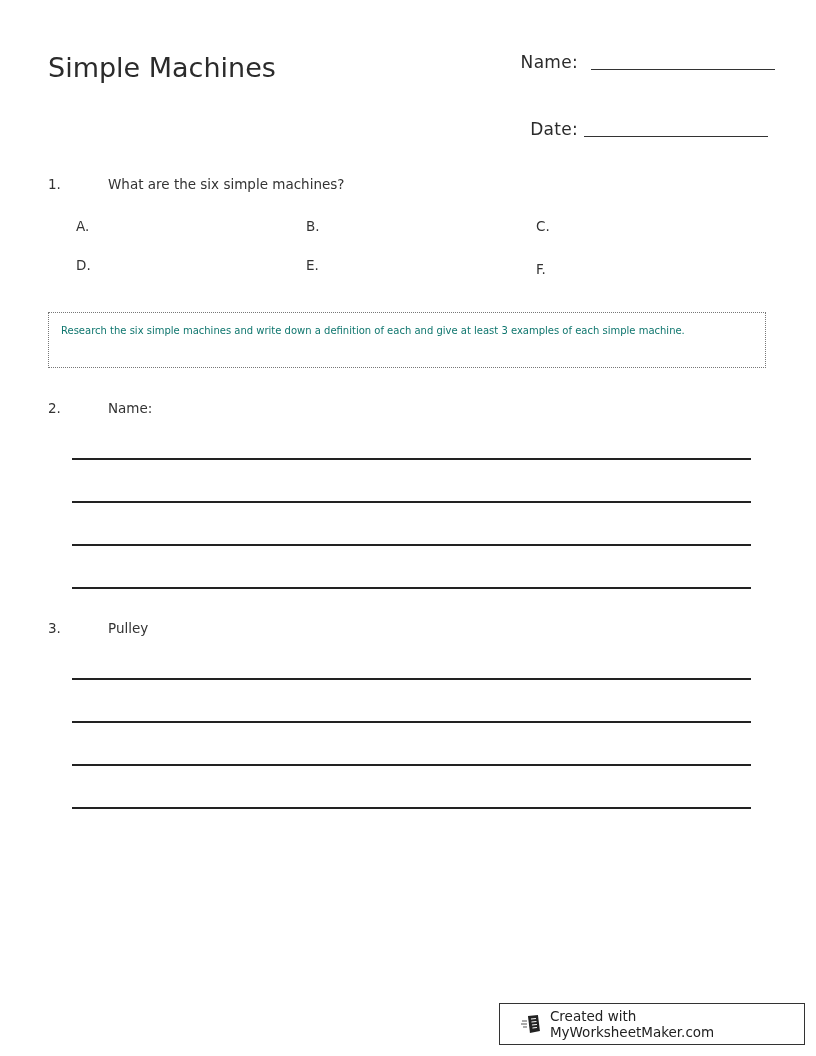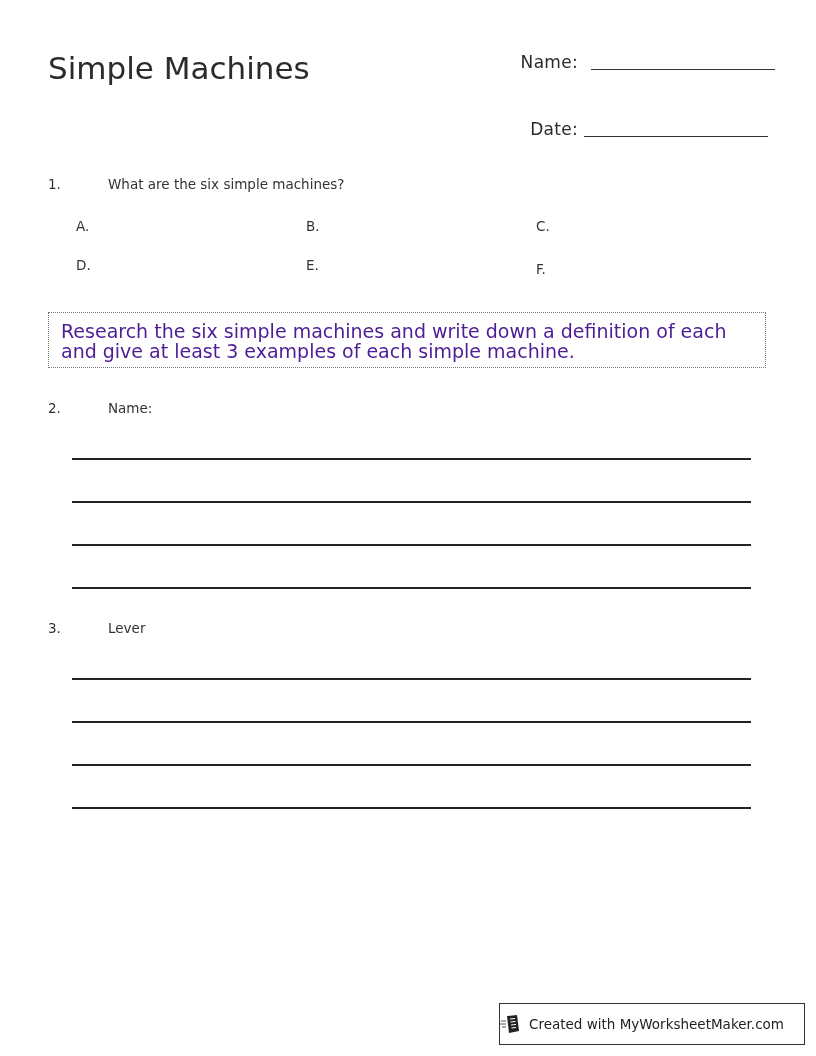--- a/index.html
+++ b/index.html
@@ -2,43 +2,43 @@
 <html><head>
   <meta charset="utf-8">
   <style>
     html, body { margin: 0; padding: 0; background: #ffffff; }
     body {
       width: 816px; height: 1056px; position: relative; overflow: hidden;
       font-family: "DejaVu Sans", sans-serif; color: #333333;
     }
     .title {
       position: absolute; left: 48px; top: 48px;
-      font-size: 31px; line-height: 40px; color: #2b2b2b; font-weight: normal;
+      font-size: 27px; line-height: 40px; color: #2b2b2b; font-weight: normal;
       letter-spacing: 0px;
     }
     .field-row { position: absolute; display: flex; align-items: flex-end; }
     .field-label { font-size: 17px; color: #2b2b2b; text-align: right; width: 70px; margin-right: 6px; letter-spacing: 0.3px; }
     .field-line { width: 184px; border-bottom: 1.5px solid #333; height: 1px; margin-bottom: 2px; }
 
     .q { position: absolute; font-size: 13.5px; color: #333; }
     .q .num { position: absolute; left: 0; }
     .q .text { position: absolute; left: 28px; white-space: nowrap; margin-left: 32px; }
     .opt { position: absolute; font-size: 13.5px; color: #333; }
 
     .instr {
       position: absolute; left: 48px; top: 312px; width: 718px; height: 56px;
       border: 1px dotted #777; box-sizing: border-box;
-      padding: 8px 12px; font-size: 19px; line-height: 20px; color: #4c1d95;
+      padding: 8px 12px; font-size: 10px; line-height: 20px; color: #0f766e;
     }
     .ans-line { position: absolute; left: 72px; width: 679px; height: 0; border-top: 2px solid #222; }
 
     .badge {
       position: absolute; left: 499px; top: 1003px; width: 306px; height: 42px;
       border: 1px solid #333; box-sizing: border-box;
-      display: flex; align-items: center; padding-left: 0;
+      display: flex; align-items: center; padding-left: 21px;
       font-size: 13.5px; color: #222;
     }
     .badge svg { margin-right: 7px; }
   </style>
 </head>
 <body>
 
 <div class="title">
   <div>Simple Machines</div>
 </div>
@@ -69,21 +69,21 @@
   <span class="num">2.</span>
   <span class="text">Name:</span>
 </div>
 <div class="ans-line" style="top:458px;"></div>
 <div class="ans-line" style="top:501px;"></div>
 <div class="ans-line" style="top:544px;"></div>
 <div class="ans-line" style="top:587px;"></div>
 
 <div class="q" style="left:48px; top:620px;">
   <span class="num">3.</span>
-  <span class="text">Lever</span>
+  <span class="text">Pulley</span>
 </div>
 <div class="ans-line" style="top:678px;"></div>
 <div class="ans-line" style="top:721px;"></div>
 <div class="ans-line" style="top:764px;"></div>
 <div class="ans-line" style="top:807px;"></div>
 
 <div class="badge">
   <svg width="22" height="22" viewBox="0 0 22 22">
     <line x1="1" y1="8" x2="6" y2="8" stroke="#555" stroke-width="1"></line>
     <line x1="0" y1="11" x2="6" y2="11" stroke="#555" stroke-width="1"></line>

